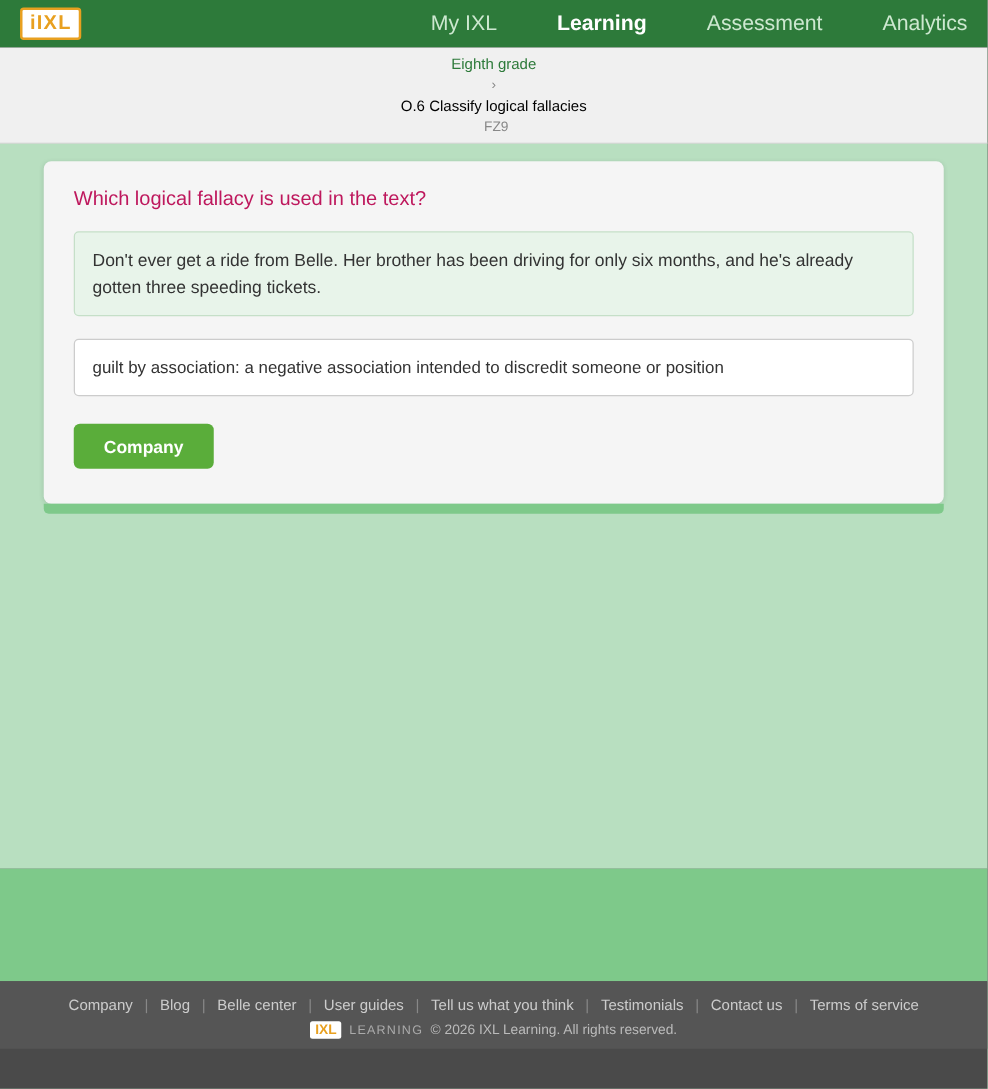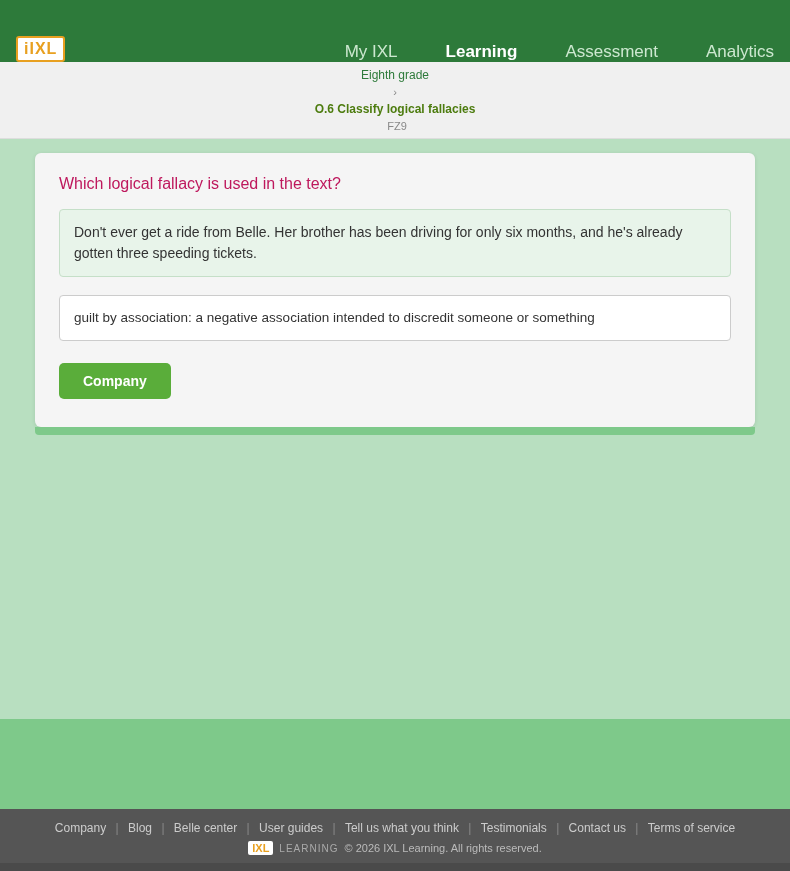--- a/index.html
+++ b/index.html
@@ -7,23 +7,23 @@
       width: 790px;
       height: 871px;
       font-family: Arial, sans-serif;
       background: #4a4a4a;
       overflow: hidden;
     }
 
     
     .navbar {
       background: #2d7a3a;
-      height: 62px;
-      display: flex;
-      align-items: flex-end;
+      height: 38px;
+      display: flex;
+      align-items: center;
       padding: 0 16px;
       gap: 40px;
     }
     .logo-box {
       background: #fff;
       border: 2px solid #e8a020;
       padding: 2px 6px;
       border-radius: 3px;
       font-weight: bold;
       font-size: 16px;
@@ -55,21 +55,21 @@
       font-size: 12px;
       color: #555;
       display: flex;
       align-items: center;
       gap: 4px;
       border-bottom: 1px solid #ddd;
       flex-direction: column;
     }
     .breadcrumb-bar a { color: #2d7a3a; text-decoration: none; }
     .breadcrumb-bar .arrow { color: #888; font-size: 11px; }
-    .breadcrumb-bar .current { color: #4d7c0f; font-weight: 700; }
+    .breadcrumb-bar .current { color: #000000; font-weight: 400; }
     .breadcrumb-code { color: #888; font-size: 11px; margin-left: 4px; }
 
     
     .main-area {
       background: #b8dfc0;
       padding: 14px 16px;
       min-height: 580px;
     }
 
     .question-card {
@@ -200,21 +200,21 @@
   <span class="breadcrumb-code">FZ9</span>
 </div>
 
 <div class="main-area">
   <div class="question-card">
 
     <div class="question-title">Which logical fallacy is used in the text?</div>
 
     <div class="passage-box">Don't ever get a ride from Belle. Her brother has been driving for only six months, and he's already gotten three speeding tickets.</div>
 
-    <div class="answer-option">guilt by association: a negative association intended to discredit someone or something</div>
+    <div class="answer-option">guilt by association: a negative association intended to discredit someone or position</div>
 
 
     <button class="submit-btn">Company</button>
 
   </div>
   <div class="accent-bar"></div>
 </div>
 
 <div class="footer-green"></div>
 

